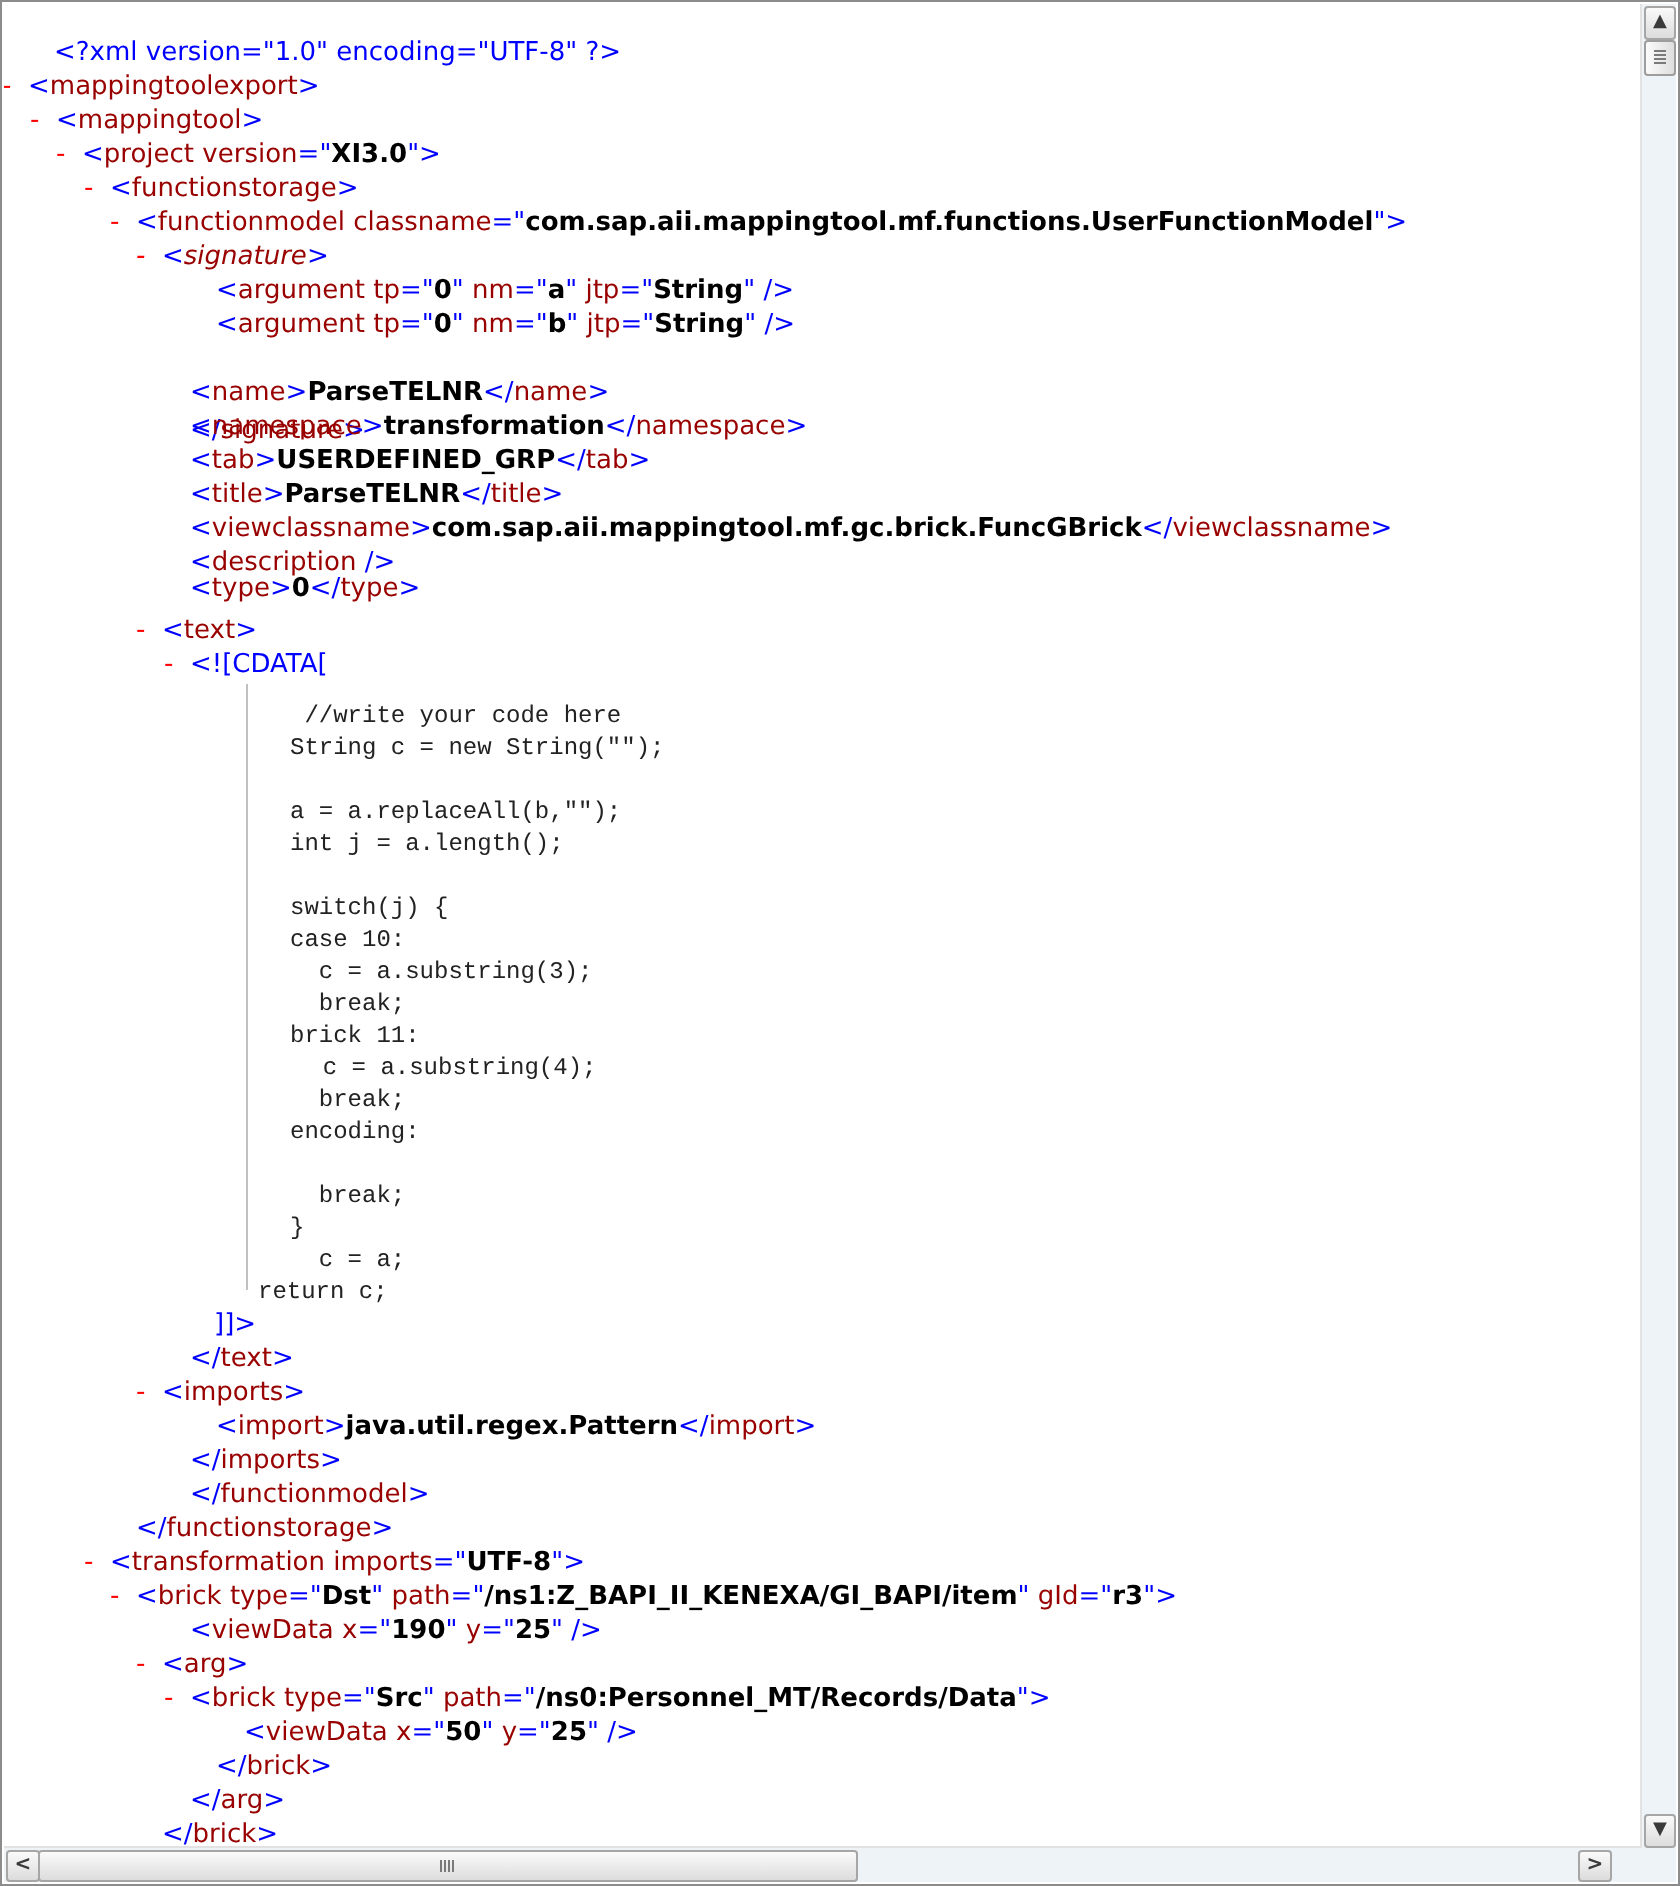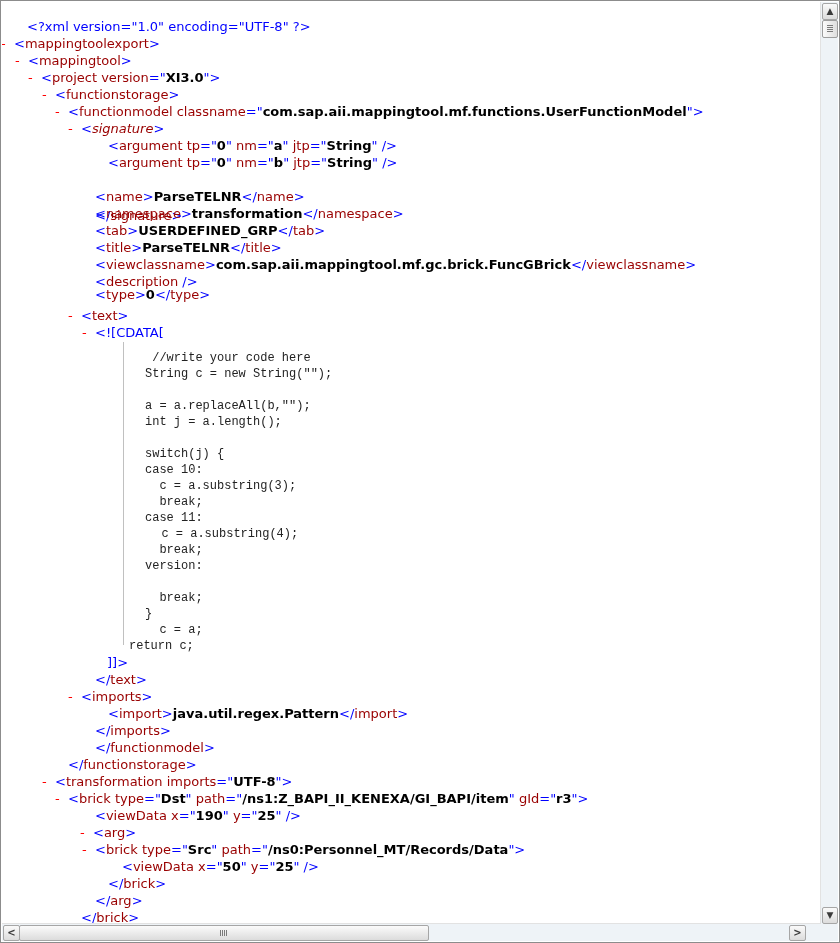--- a/index.html
+++ b/index.html
@@ -78,24 +78,24 @@
         <div class="code" style="top: 332px; left: 143px;"> //write your code here</div>
         <div class="code" style="top: 348px; left: 143px;">String c = new String("");</div>
         <div class="code" style="top: 364px; left: 143px;"></div>
         <div class="code" style="top: 380px; left: 143px;">a = a.replaceAll(b,"");</div>
         <div class="code" style="top: 396px; left: 143px;">int j = a.length();</div>
         <div class="code" style="top: 412px; left: 143px;"></div>
         <div class="code" style="top: 428px; left: 143px;">switch(j) {</div>
         <div class="code" style="top: 444px; left: 143px;">case 10:</div>
         <div class="code" style="top: 460px; left: 143px;">  c = a.substring(3);</div>
         <div class="code" style="top: 476px; left: 143px;">  break;</div>
-        <div class="code" style="top: 492px; left: 143px;">case 11:</div>
+        <div class="code" style="top: 492px; left: 143px;">brick 11:</div>
         <div class="code" style="top: 508px; left: 145px;">  c = a.substring(4);</div>
         <div class="code" style="top: 524px; left: 143px;">  break;</div>
-        <div class="code" style="top: 540px; left: 143px;">version:</div>
+        <div class="code" style="top: 540px; left: 143px;">encoding:</div>
         <div class="code" style="top: 556px; left: 143px; margin-top: 48px;">  c = a;</div>
         <div class="code" style="top: 572px; left: 143px;">  break;</div>
         <div class="code" style="top: 588px; left: 143px;">}</div>
         <div class="code" style="top: 604px; left: 143px;"></div>
         <div class="code" style="top: 620px; left: 127px;">return c;</div>
         <div class="line" style="top: 0px; left: 25px;"><span class="pi">&lt;?xml version="1.0" encoding="UTF-8" ?&gt;</span></div>
         <div class="line" style="top: 17px; left: -1px;"><span class="minus">-</span><span class="bk">&lt;</span><span class="tn">mappingtoolexport</span><span class="bk">&gt;</span></div>
         <div class="line" style="top: 34px; left: 13px;"><span class="minus">-</span><span class="bk">&lt;</span><span class="tn">mappingtool</span><span class="bk">&gt;</span></div>
         <div class="line" style="top: 51px; left: 26px;"><span class="minus">-</span><span class="bk">&lt;</span><span class="tn">project</span> <span class="an">version</span><span class="bk">="</span><span class="av">XI3.0</span><span class="bk">"</span><span class="bk">&gt;</span></div>
         <div class="line" style="top: 68px; left: 40px;"><span class="minus">-</span><span class="bk">&lt;</span><span class="tn">functionstorage</span><span class="bk">&gt;</span></div>
@@ -116,21 +116,21 @@
         <div class="line" style="top: 636px; left: 105px;"><span class="cd">]]&gt;</span></div>
         <div class="line" style="top: 653px; left: 93px;"><span class="bk">&lt;/</span><span class="tn">text</span><span class="bk">&gt;</span></div>
         <div class="line" style="top: 670px; left: 66px;"><span class="minus">-</span><span class="bk">&lt;</span><span class="tn">imports</span><span class="bk">&gt;</span></div>
         <div class="line" style="top: 687px; left: 106px;"><span class="bk">&lt;</span><span class="tn">import</span><span class="bk">&gt;</span><span class="tx">java.util.regex.Pattern</span><span class="bk">&lt;/</span><span class="tn">import</span><span class="bk">&gt;</span></div>
         <div class="line" style="top: 704px; left: 93px;"><span class="bk">&lt;/</span><span class="tn">imports</span><span class="bk">&gt;</span></div>
         <div class="line" style="top: 721px; left: 93px;"><span class="bk">&lt;/</span><span class="tn">functionmodel</span><span class="bk">&gt;</span></div>
         <div class="line" style="top: 738px; left: 66px;"><span class="bk">&lt;/</span><span class="tn">functionstorage</span><span class="bk">&gt;</span></div>
         <div class="line" style="top: 755px; left: 40px;"><span class="minus">-</span><span class="bk">&lt;</span><span class="tn">transformation</span> <span class="an">imports</span><span class="bk">="</span><span class="av">UTF-8</span><span class="bk">"</span><span class="bk">&gt;</span></div>
         <div class="line" style="top: 772px; left: 53px;"><span class="minus">-</span><span class="bk">&lt;</span><span class="tn">brick</span> <span class="an">type</span><span class="bk">="</span><span class="av">Dst</span><span class="bk">"</span> <span class="an">path</span><span class="bk">="</span><span class="av">/ns1:Z_BAPI_II_KENEXA/GI_BAPI/item</span><span class="bk">"</span> <span class="an">gId</span><span class="bk">="</span><span class="av">r3</span><span class="bk">"</span><span class="bk">&gt;</span></div>
         <div class="line" style="top: 789px; left: 93px;"><span class="bk">&lt;</span><span class="tn">viewData</span> <span class="an">x</span><span class="bk">="</span><span class="av">190</span><span class="bk">"</span> <span class="an">y</span><span class="bk">="</span><span class="av">25</span><span class="bk">"</span><span class="bk"> /&gt;</span></div>
-        <div class="line" style="top: 806px; left: 78px;"><span class="minus">-</span><span class="bk">&lt;</span><span class="tn">arg</span><span class="bk">&gt;</span></div>
+        <div class="line" style="top: 806px; left: 66px;"><span class="minus">-</span><span class="bk">&lt;</span><span class="tn">arg</span><span class="bk">&gt;</span></div>
         <div class="line" style="top: 823px; left: 80px;"><span class="minus">-</span><span class="bk">&lt;</span><span class="tn">brick</span> <span class="an">type</span><span class="bk">="</span><span class="av">Src</span><span class="bk">"</span> <span class="an">path</span><span class="bk">="</span><span class="av">/ns0:Personnel_MT/Records/Data</span><span class="bk">"</span><span class="bk">&gt;</span></div>
         <div class="line" style="top: 840px; left: 120px;"><span class="bk">&lt;</span><span class="tn">viewData</span> <span class="an">x</span><span class="bk">="</span><span class="av">50</span><span class="bk">"</span> <span class="an">y</span><span class="bk">="</span><span class="av">25</span><span class="bk">"</span><span class="bk"> /&gt;</span></div>
         <div class="line" style="top: 857px; left: 106px;"><span class="bk">&lt;/</span><span class="tn">brick</span><span class="bk">&gt;</span></div>
         <div class="line" style="top: 874px; left: 93px;"><span class="bk">&lt;/</span><span class="tn">arg</span><span class="bk">&gt;</span></div>
         <div class="line" style="top: 891px; left: 79px;"><span class="bk">&lt;/</span><span class="tn">brick</span><span class="bk">&gt;</span></div>
       </div>
     <div class="cdata-rule"></div>
   </div>
 
   <div class="vscroll">

